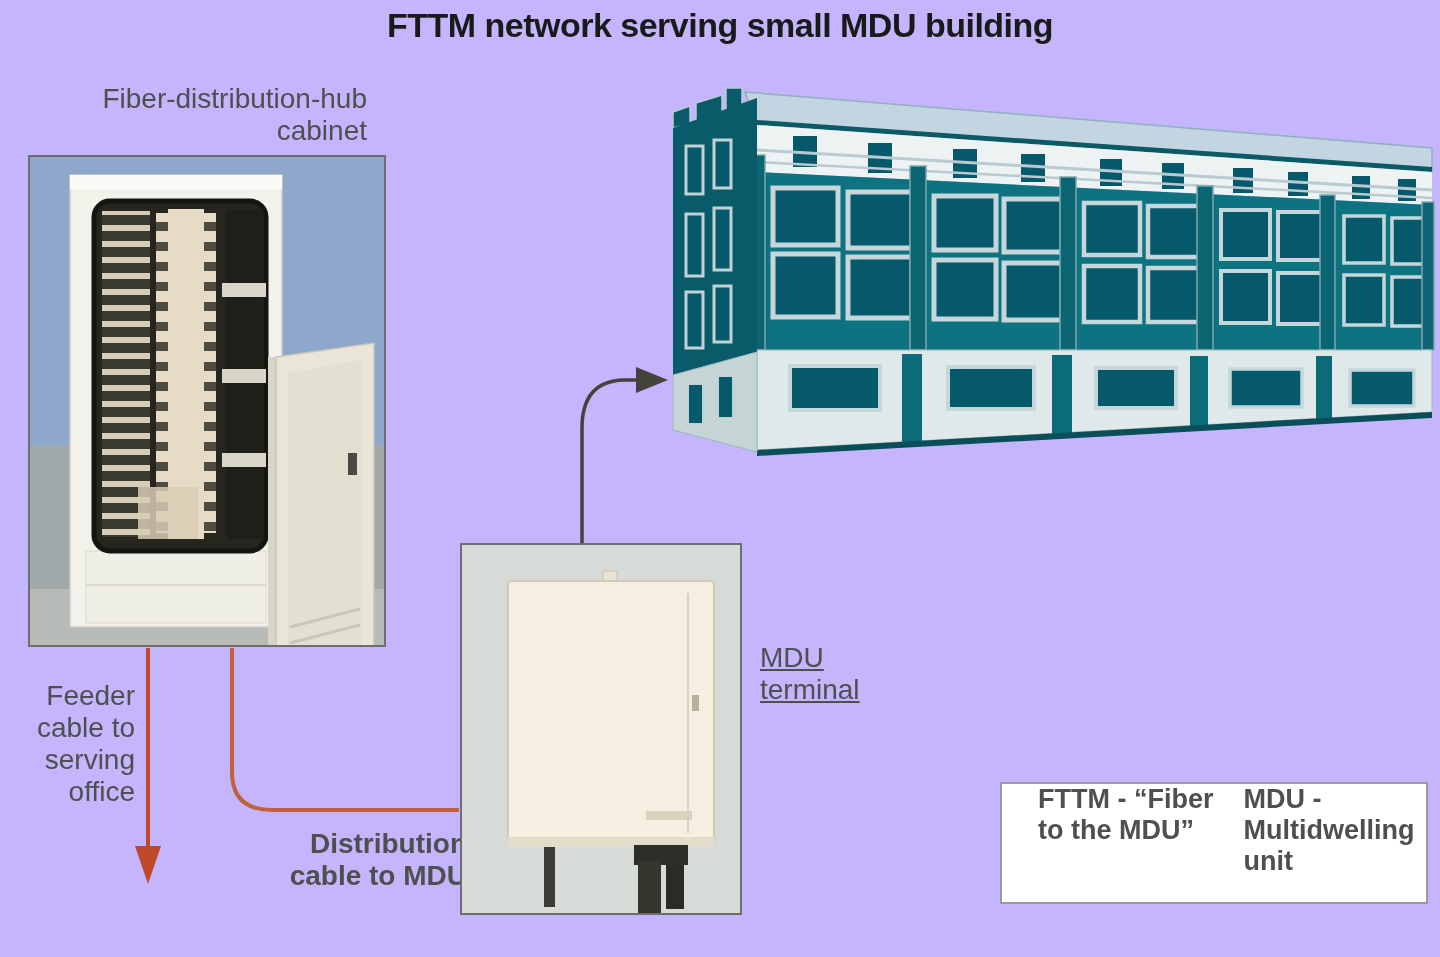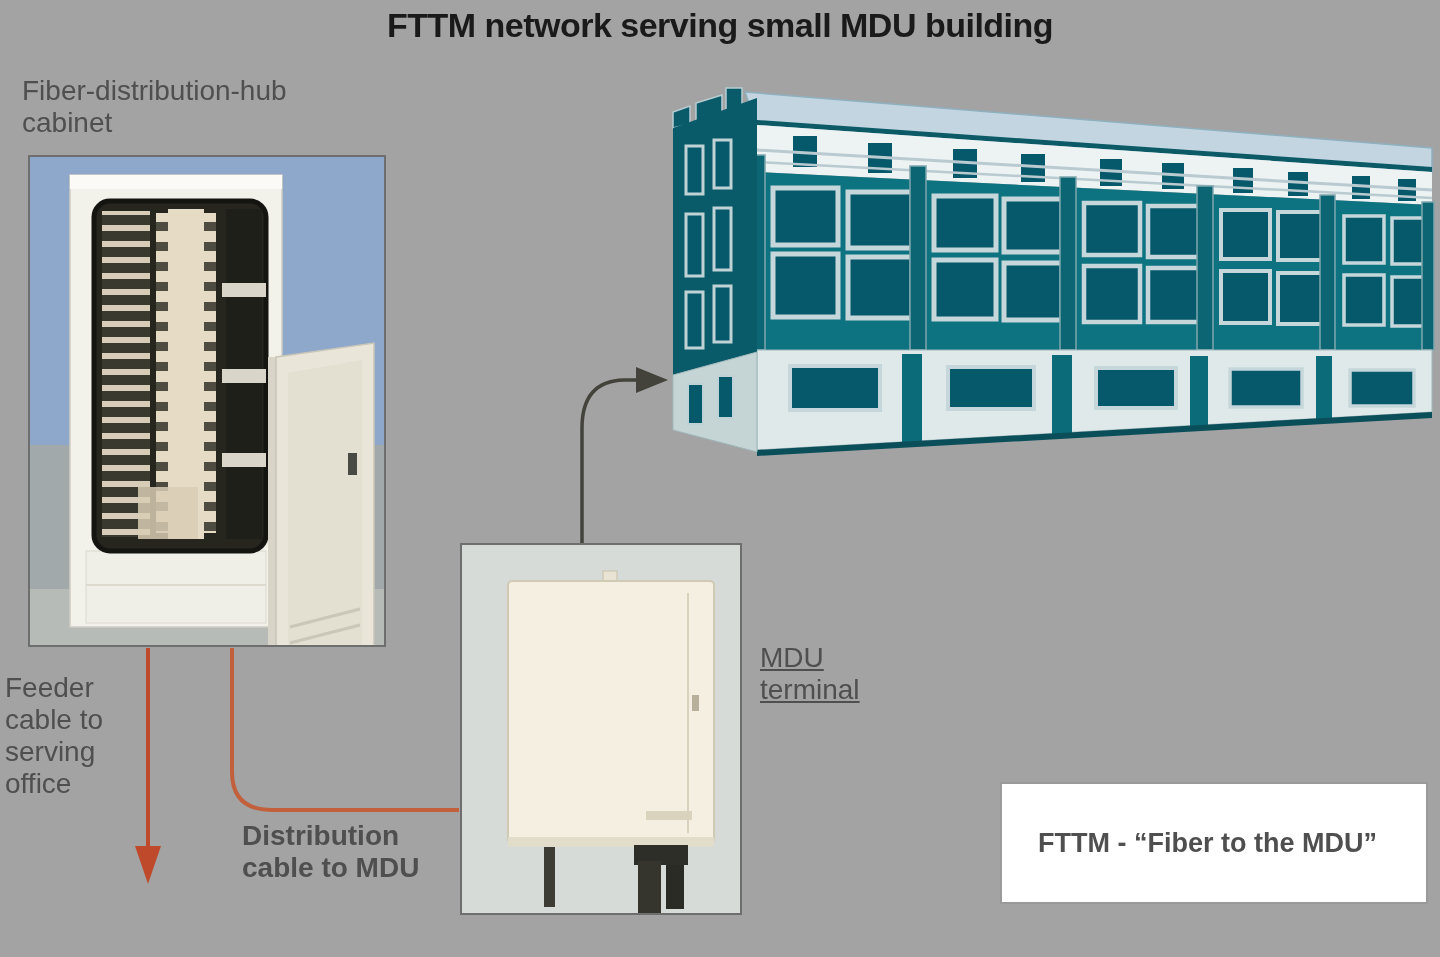--- a/index.html
+++ b/index.html
@@ -1,32 +1,32 @@
 <!DOCTYPE html>
 <html style="--title-text: #1a1a1a; --label-text: #4f4f4f; --sky: #8da8cb; --photo-border: #6e6e6e; --feeder-cable: #bf4a2b; --distribution-cable: #c2603c; --arrow: #43433c; --building-wall: #0e7380; --building-dark: #0a5b69; --building-glass: #06596a; --building-frame: #c6d7db; --building-roof: #c2d5e1; --building-band: #edf2f3; --building-base: #dfe9e9; --legend-border: #9a9a9a; --cabinet-body: #f2f1ea; --terminal-bg: #d6dbd8; --terminal-box: #f4efe1;"><head>
 <meta charset="utf-8">
 <style>
   html,body{margin:0;padding:0;background:#ffffff;}
-  #stage{position:relative;width:1440px;height:957px;background:#a3a3a3;overflow:hidden;
+  #stage{position:relative;width:1440px;height:957px;background:#c4b5fd;overflow:hidden;
          font-family:"Liberation Sans","DejaVu Sans",sans-serif;}
   .title{position:absolute;left:0;right:0;top:6px;text-align:center;
          font-size:34px;font-weight:700;color:var(--title-text);letter-spacing:-0.5px;}
   .lbl{position:absolute;color:var(--label-text);font-size:28px;line-height:1.14;
        white-space:pre-line;}
-  .lbl.center{text-align:left;}
+  .lbl.center{text-align:right;margin-top:8px;}
   .photo{position:absolute;border:2px solid var(--photo-border);box-sizing:border-box;}
   #cabinet-photo{left:28px;top:155px;width:358px;height:492px;background:var(--sky);}
   #terminal-photo{left:460px;top:543px;width:282px;height:372px;background:var(--terminal-bg);}
   #cabinet-label{left:22px;top:75px;width:345px;}
   #feeder-label{left:5px;top:672px;width:130px;}
   #distribution-label{left:242px;top:820px;width:225px;font-weight:bold;}
   #terminal-label{left:760px;top:642px;width:160px;text-align:left;text-decoration:underline;}
   #legend{position:absolute;left:1000px;top:782px;width:428px;height:122px;
           border:2px solid var(--legend-border);box-sizing:border-box;background:#fff;
-          display:flex;flex-direction:column;justify-content:center;padding-left:36px;gap:8px;}
+          display:flex;flex-direction:row;justify-content:center;padding-left:36px;gap:8px;}
   .legend-line{font-size:27px;font-weight:700;color:var(--label-text);}
   #building{position:absolute;left:660px;top:70px;}
   #connectors{position:absolute;left:0;top:0;width:1440px;height:957px;pointer-events:none;}
   svg{display:block;}
 </style>
 </head>
 <body>
 
 <div id="stage">
 
@@ -203,15 +203,16 @@
     </g>
     <path d="M 232 648 L 232 772 Q 232 810 272 810 L 459 810" style="fill:none;stroke:var(--distribution-cable);stroke-width:4"></path>
     <g>
       <path d="M 582 543 L 582 428 Q 582 381 624 380 L 637 380" style="fill:none;stroke:var(--arrow);stroke-width:3.5"></path>
       <polygon points="636,367 636,393 668,380" style="fill:var(--arrow)"></polygon>
     </g>
   </svg>
 
   <div id="legend">
     <div class="legend-line">FTTM - “Fiber to the MDU”</div>
+    <div class="legend-line">MDU - Multidwelling unit</div>
   </div>
 
 </div>
 
 </body></html>

